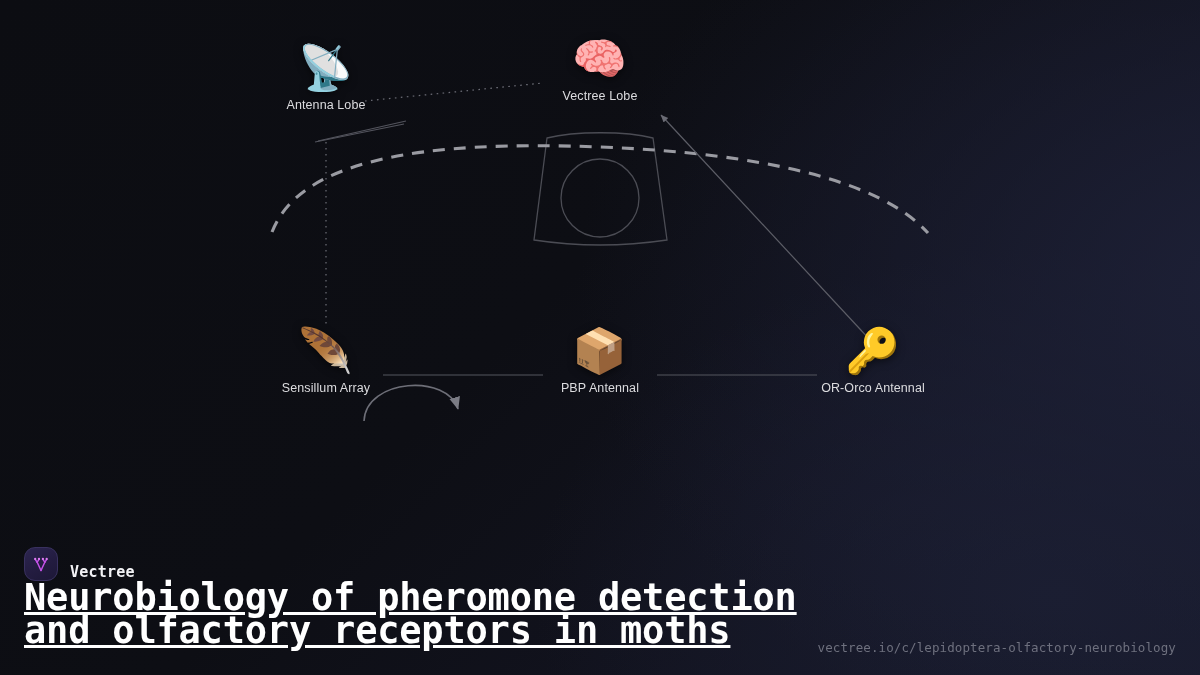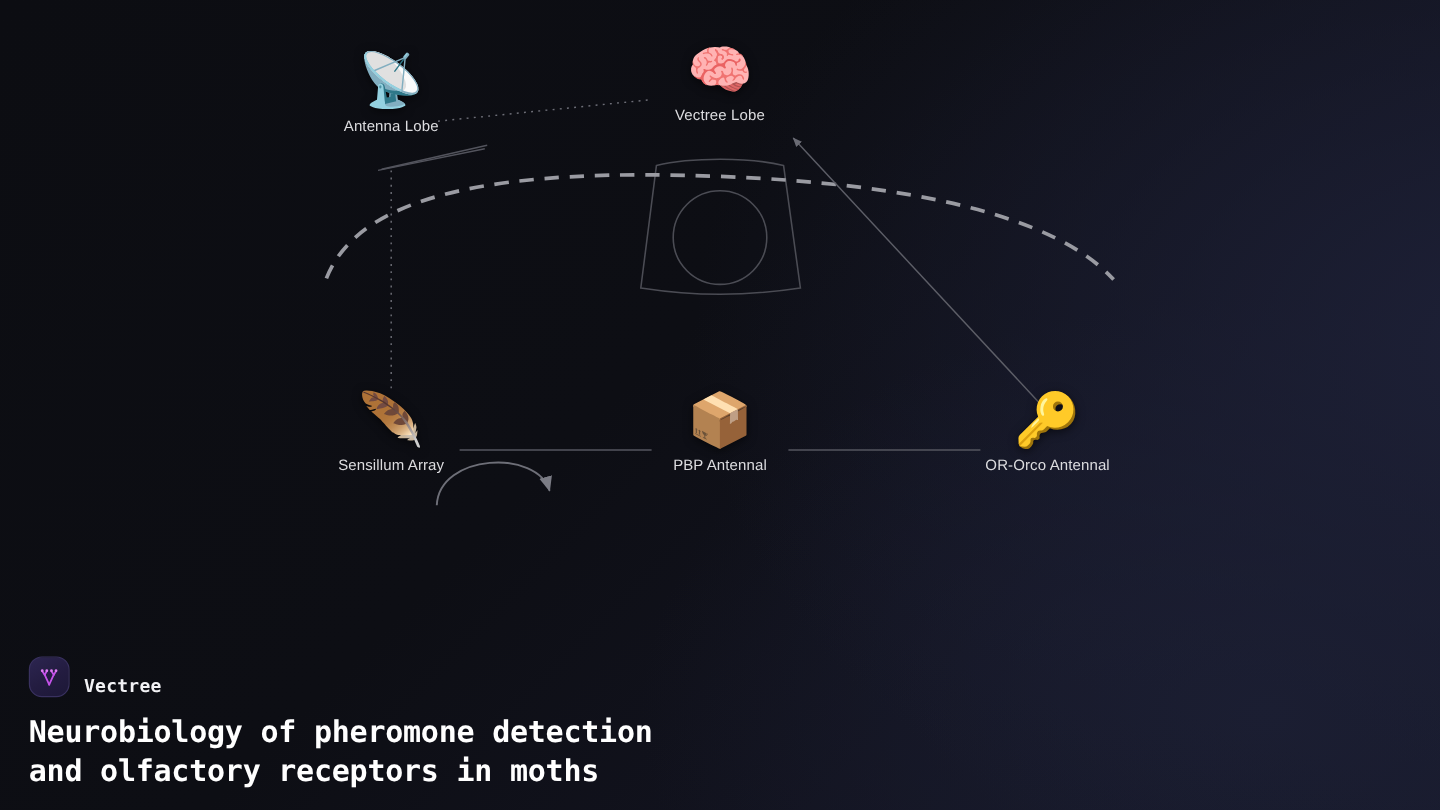--- a/index.html
+++ b/index.html
@@ -70,28 +70,28 @@
     flex:0 0 auto;
   }
   #brand-name {
     font-family:"DejaVu Sans Mono", monospace;
     font-size:15px;
     font-weight:bold;
     color:#f2f2f5;
     letter-spacing:.2px;
   }
   #title {
-    margin-top:12px;
     font-family:"DejaVu Sans Mono", monospace;
-    font-size:25px;
+    font-size:37px;
     font-weight:bold;
     line-height:33px;
     color:#ffffff;
     letter-spacing:-.2px;
     white-space:pre-line;
+    text-decoration:underline;
   }
   #url {
     position:absolute;
     right:24px; bottom:20px;
     font-family:"DejaVu Sans Mono", monospace;
     font-size:12.5px;
     color:#6e707e;
     letter-spacing:.1px;
   }
 </style>
@@ -179,15 +179,16 @@
             <circle cx="15.7" cy="4.9" r="1.15"></circle>
           </g>
         </svg>
       </div>
       <div id="brand-name">Vectree</div>
     </div>
 
     <div id="title">Neurobiology of pheromone detection
 and olfactory receptors in moths</div>
 
+    <div id="url">vectree.io/c/lepidoptera-olfactory-neurobiology</div>
   </div>
 
 </div>
 
 </body></html>

